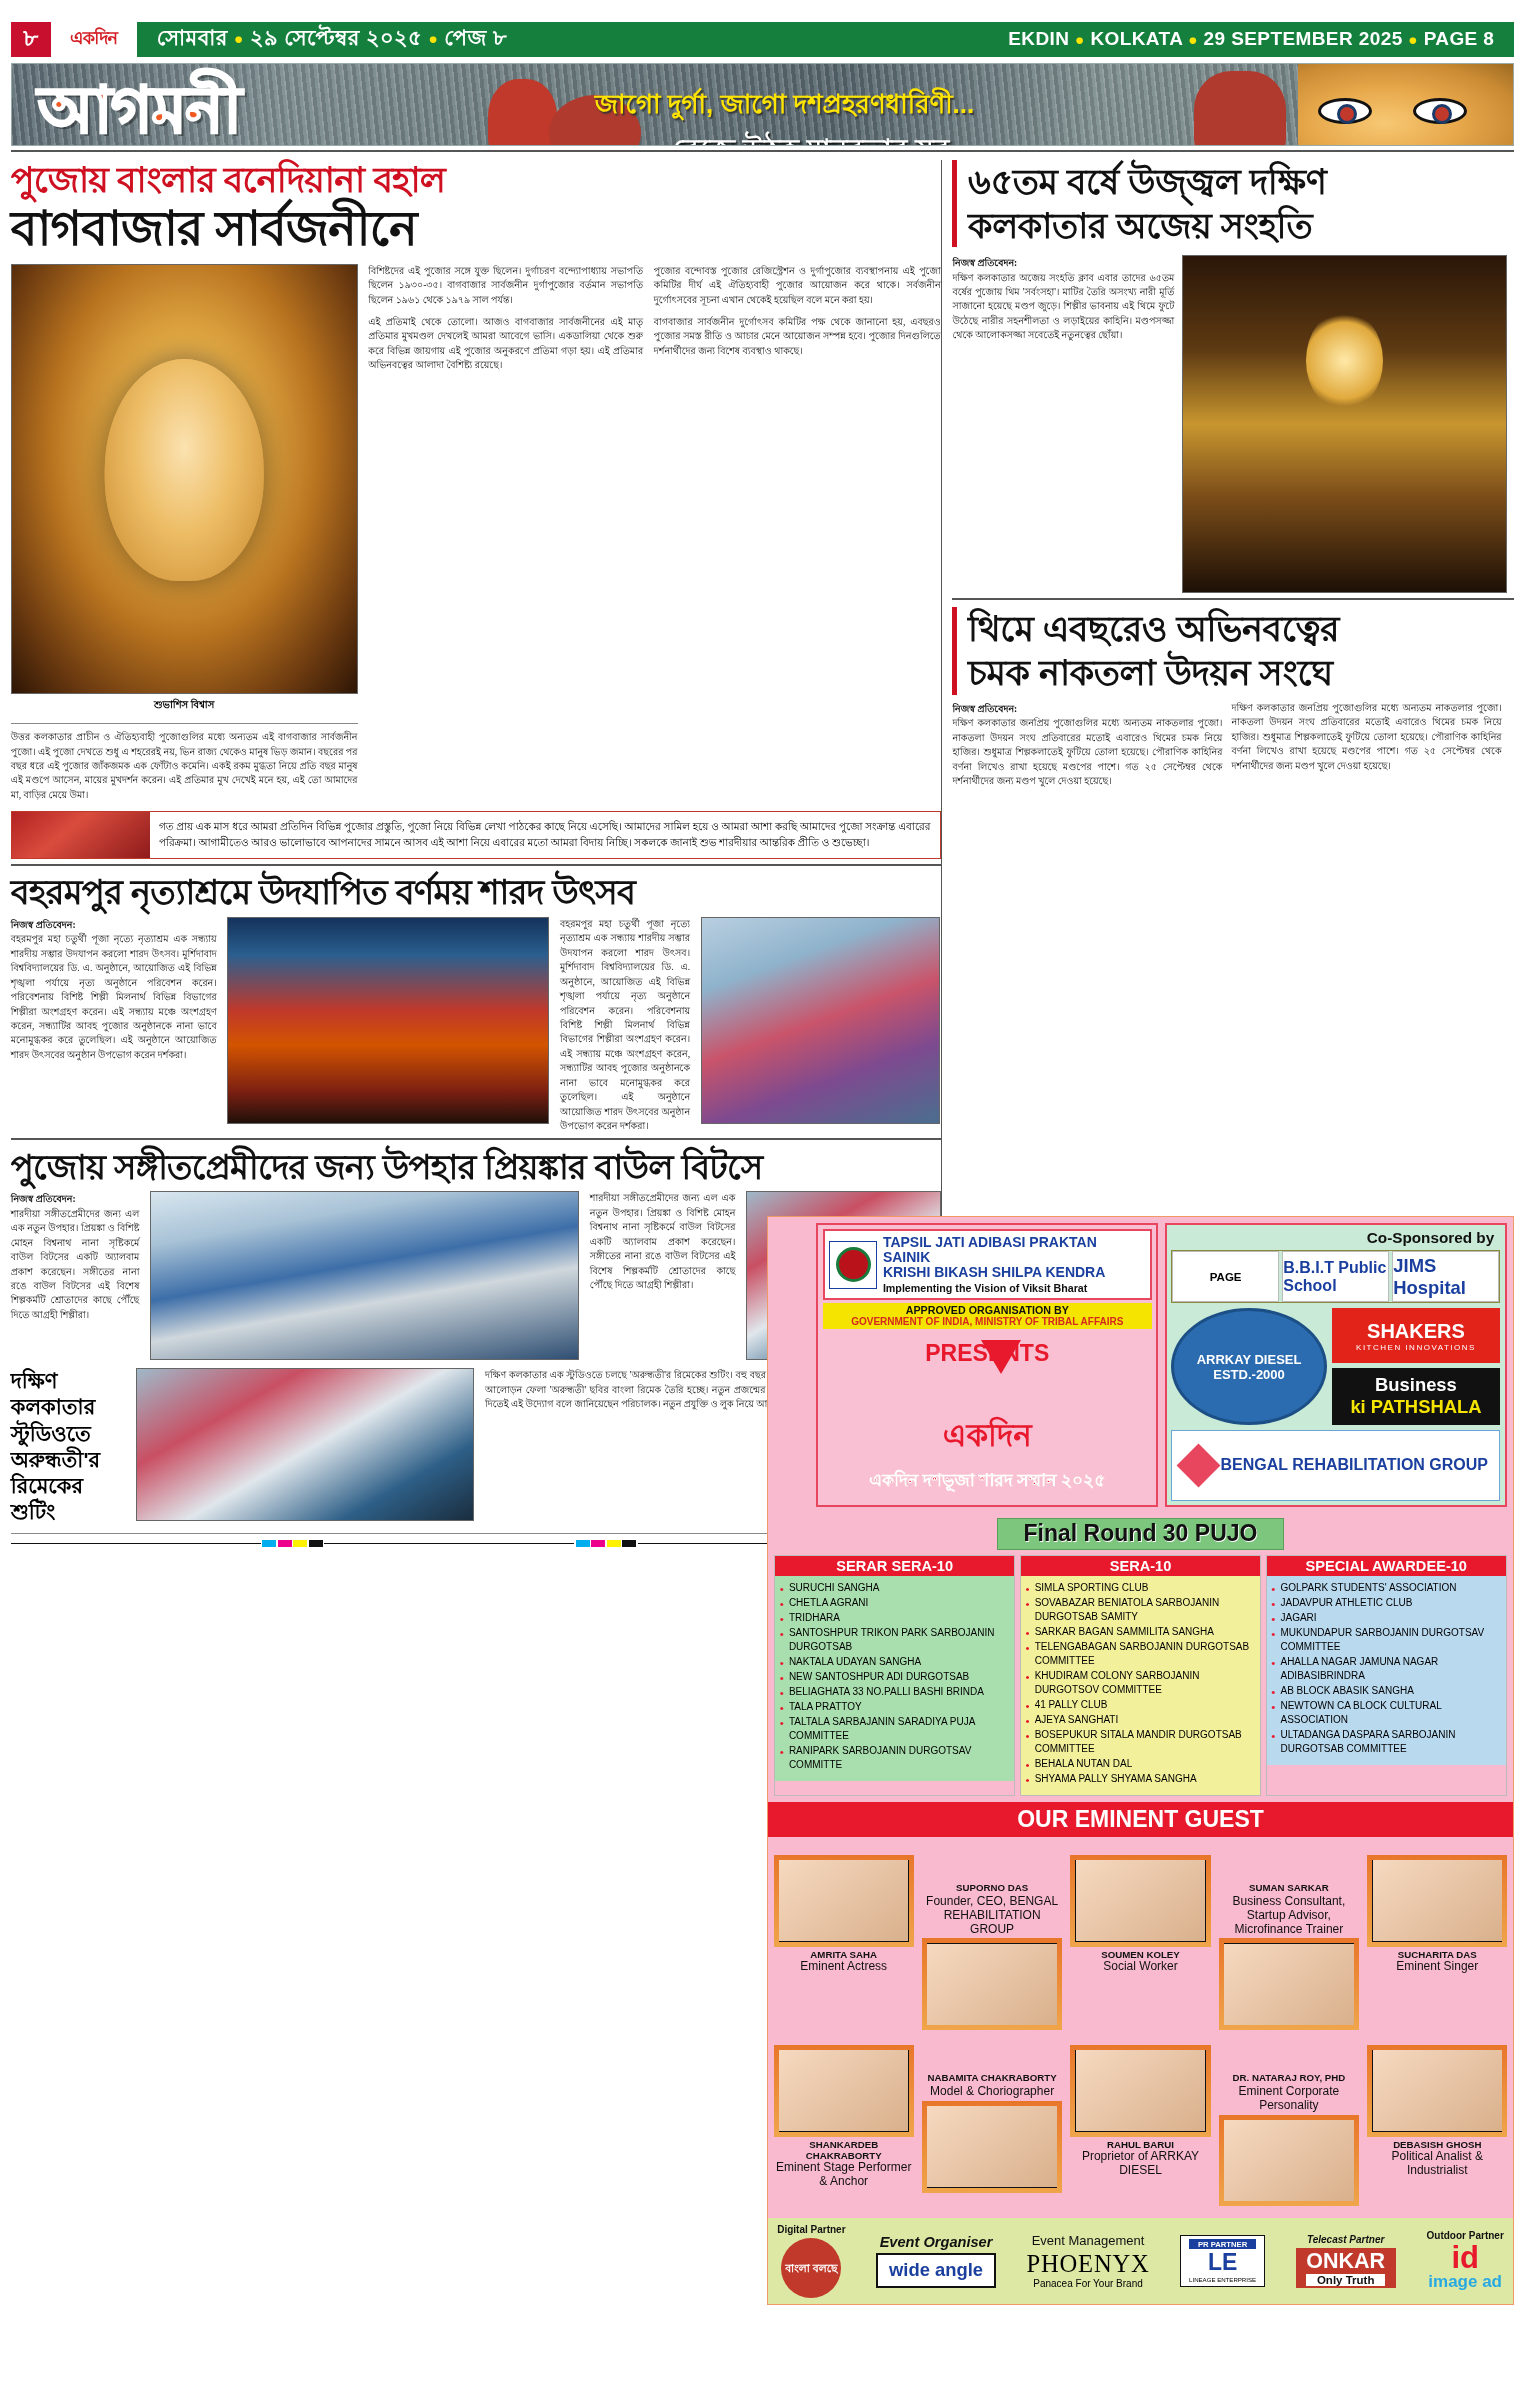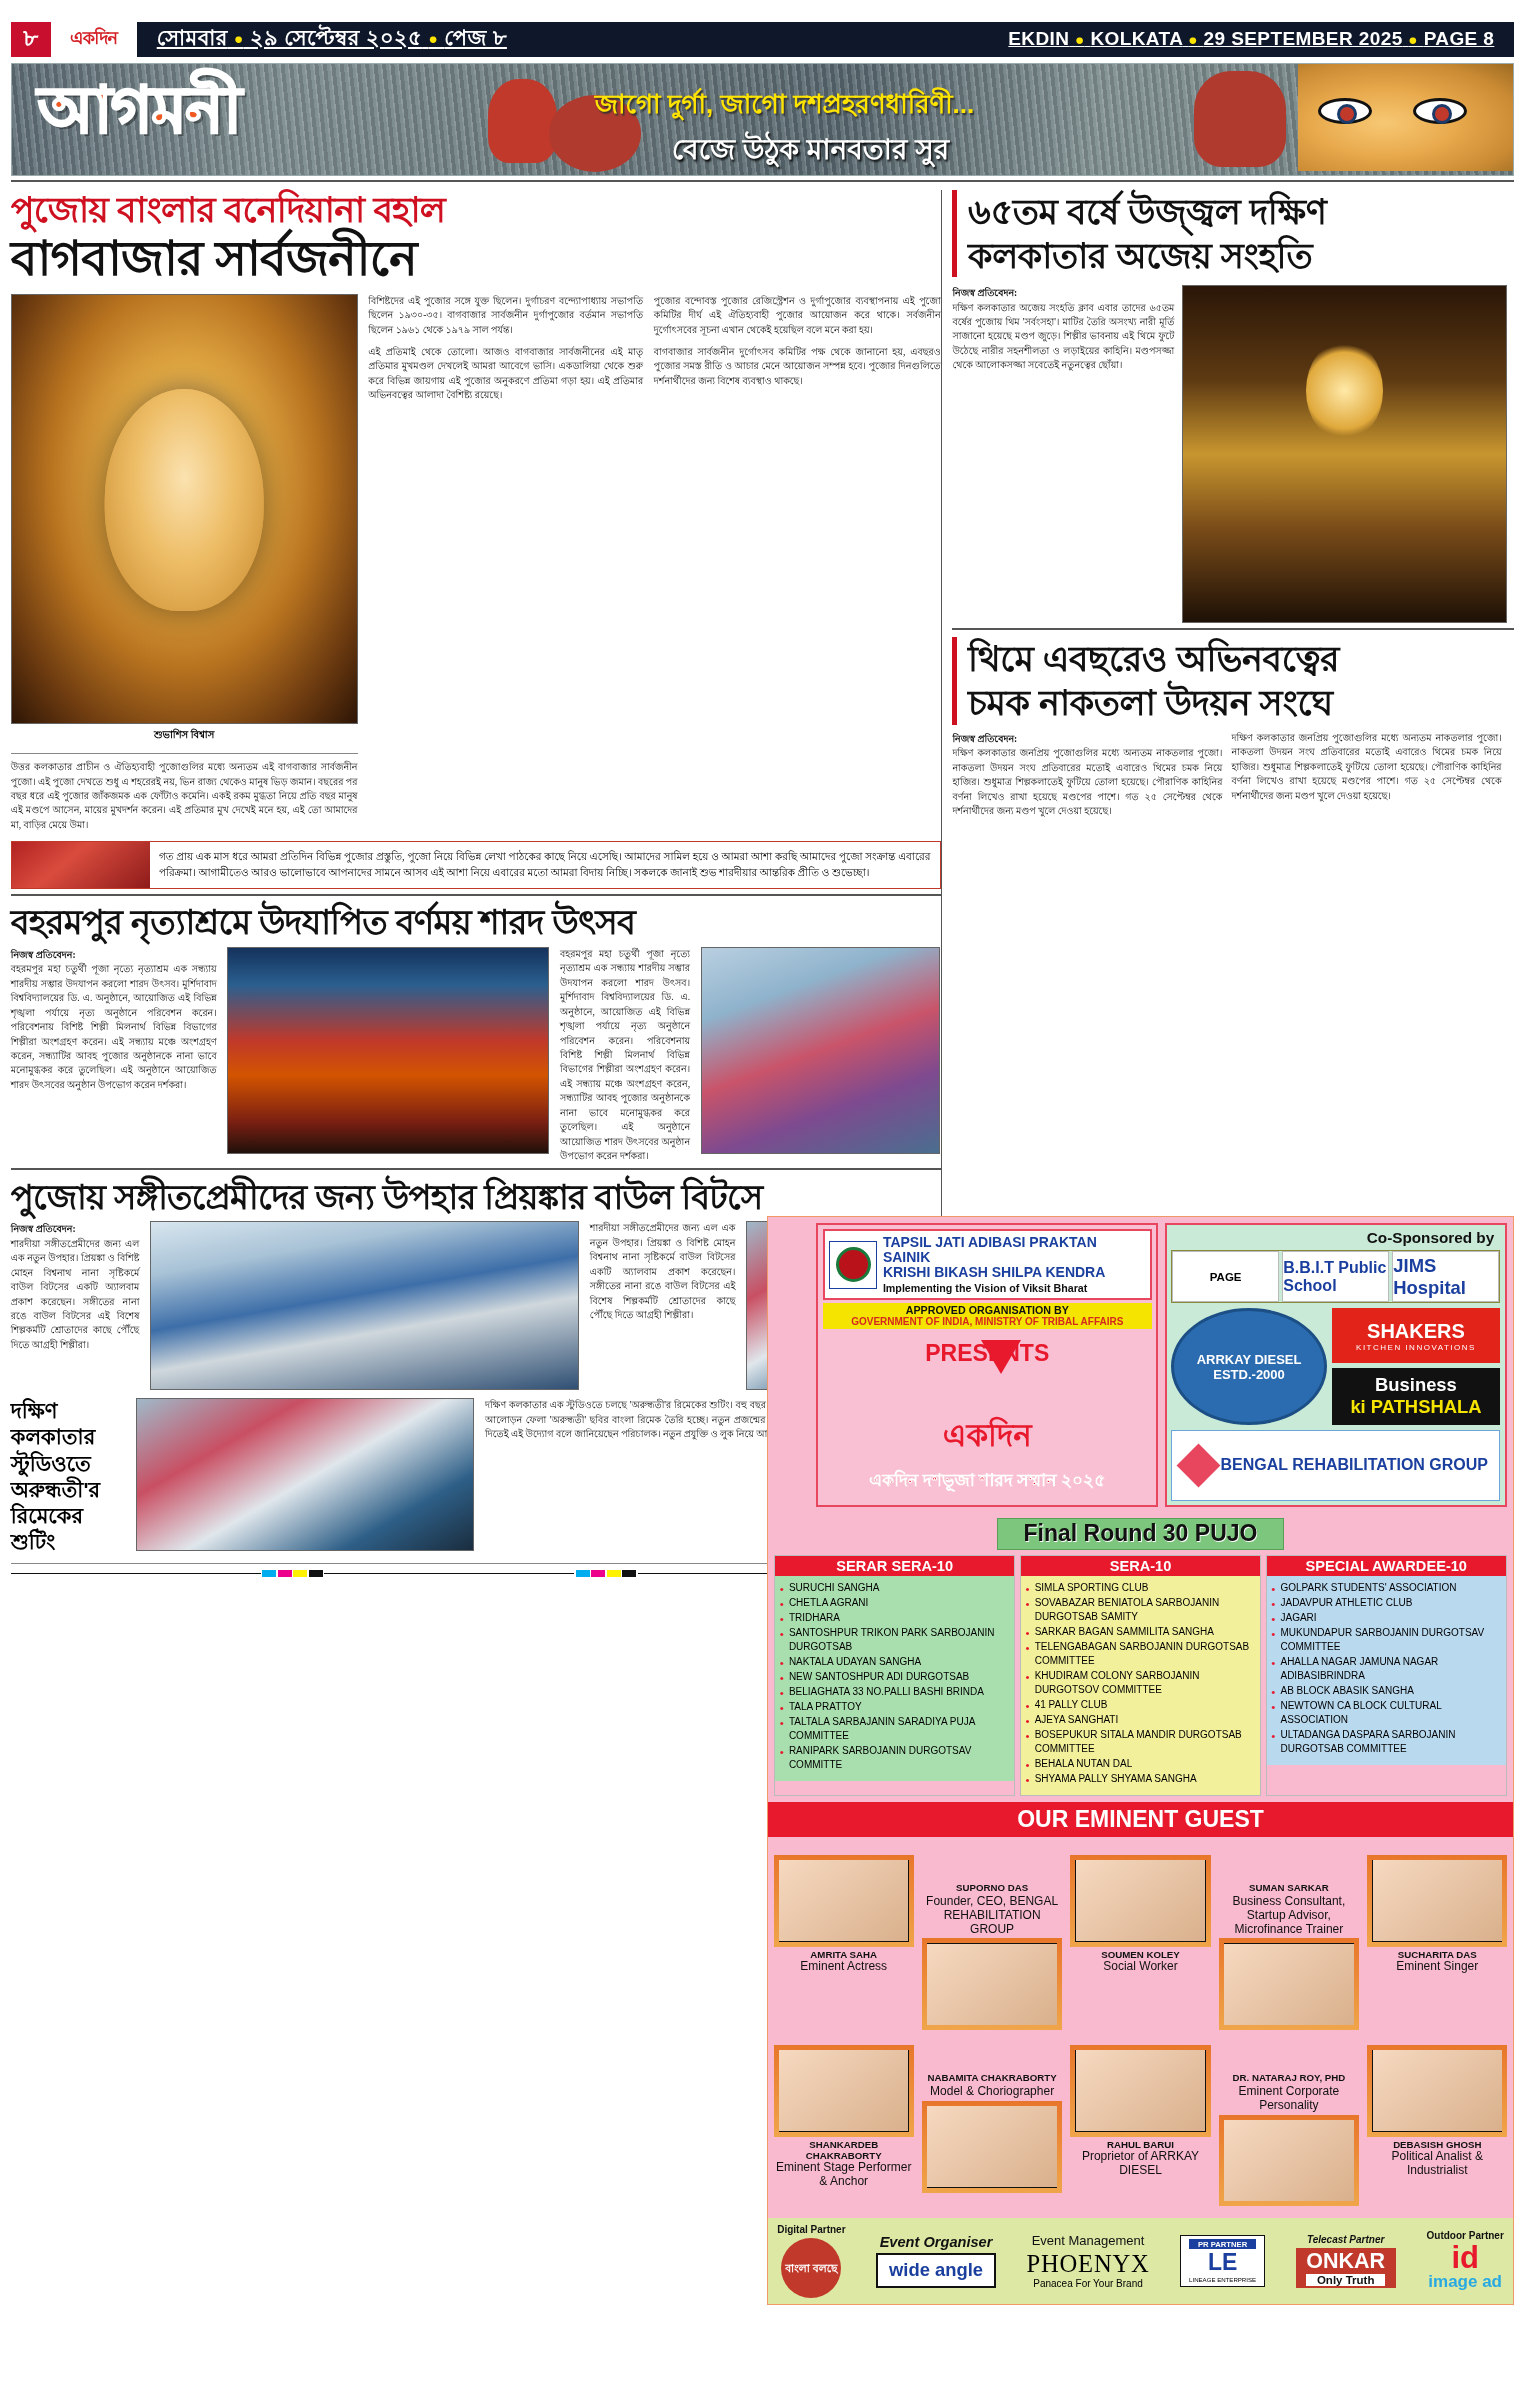--- a/index.html
+++ b/index.html
@@ -15,30 +15,30 @@
   .topbar { display:flex; align-items:stretch; height:35px; margin-top:21.5px; }
   .page-badge {
     width:40px; background:#c8102e; color:#fff; font-size:23px; font-weight:bold;
     display:flex; align-items:center; justify-content:center; font-family:"Liberation Serif", serif;
   }
   .ekdin-logo {
     width:86px; background:#fff; display:flex; align-items:center; justify-content:center;
     color:#d42026; font-size:17.6px; font-weight:bold; letter-spacing:-0.8px;
   }
   .blue-strip {
-    flex:1; background:#0f172a; color:#fff; display:flex; align-items:center;
-    justify-content:space-between; padding:0 20px;text-decoration:underline;
+    flex:1; background:#15803d; color:#fff; display:flex; align-items:center;
+    justify-content:space-between; padding:0 20px;
   }
   .blue-left { font-size:21px; font-weight:bold; letter-spacing:0.4px; }
   .blue-right { font-size:19px; font-weight:bold; letter-spacing:0.4px; }
   .dot-y { color:#ffe400; font-size:15.3px; vertical-align:middle; }
 
   
   .masthead {
-    height:113px; margin-top:6.1px; position:relative; overflow:hidden;
+    height:83px; margin-top:6.1px; position:relative; overflow:hidden;
     background:linear-gradient(100deg,#5d6b74 0%,#7b8a8e 18%,#6c7a7e 36%,#55646c 55%,#7e8d8f 72%,#6a787c 100%);
     border:0.8px solid #9aa;
   }
   .mast-reeds {
     position:absolute; inset:0;
     background:repeating-linear-gradient(84deg, rgba(255,255,255,.22) 0 1.5px, rgba(0,0,0,.10) 1.5px 5.4px, rgba(180,200,190,.18) 5.4px 8.4px);
     opacity:.85;
   }
   .mast-title {
     position:absolute; left:26px; top:14px; font-size:64px; font-weight:bold;

